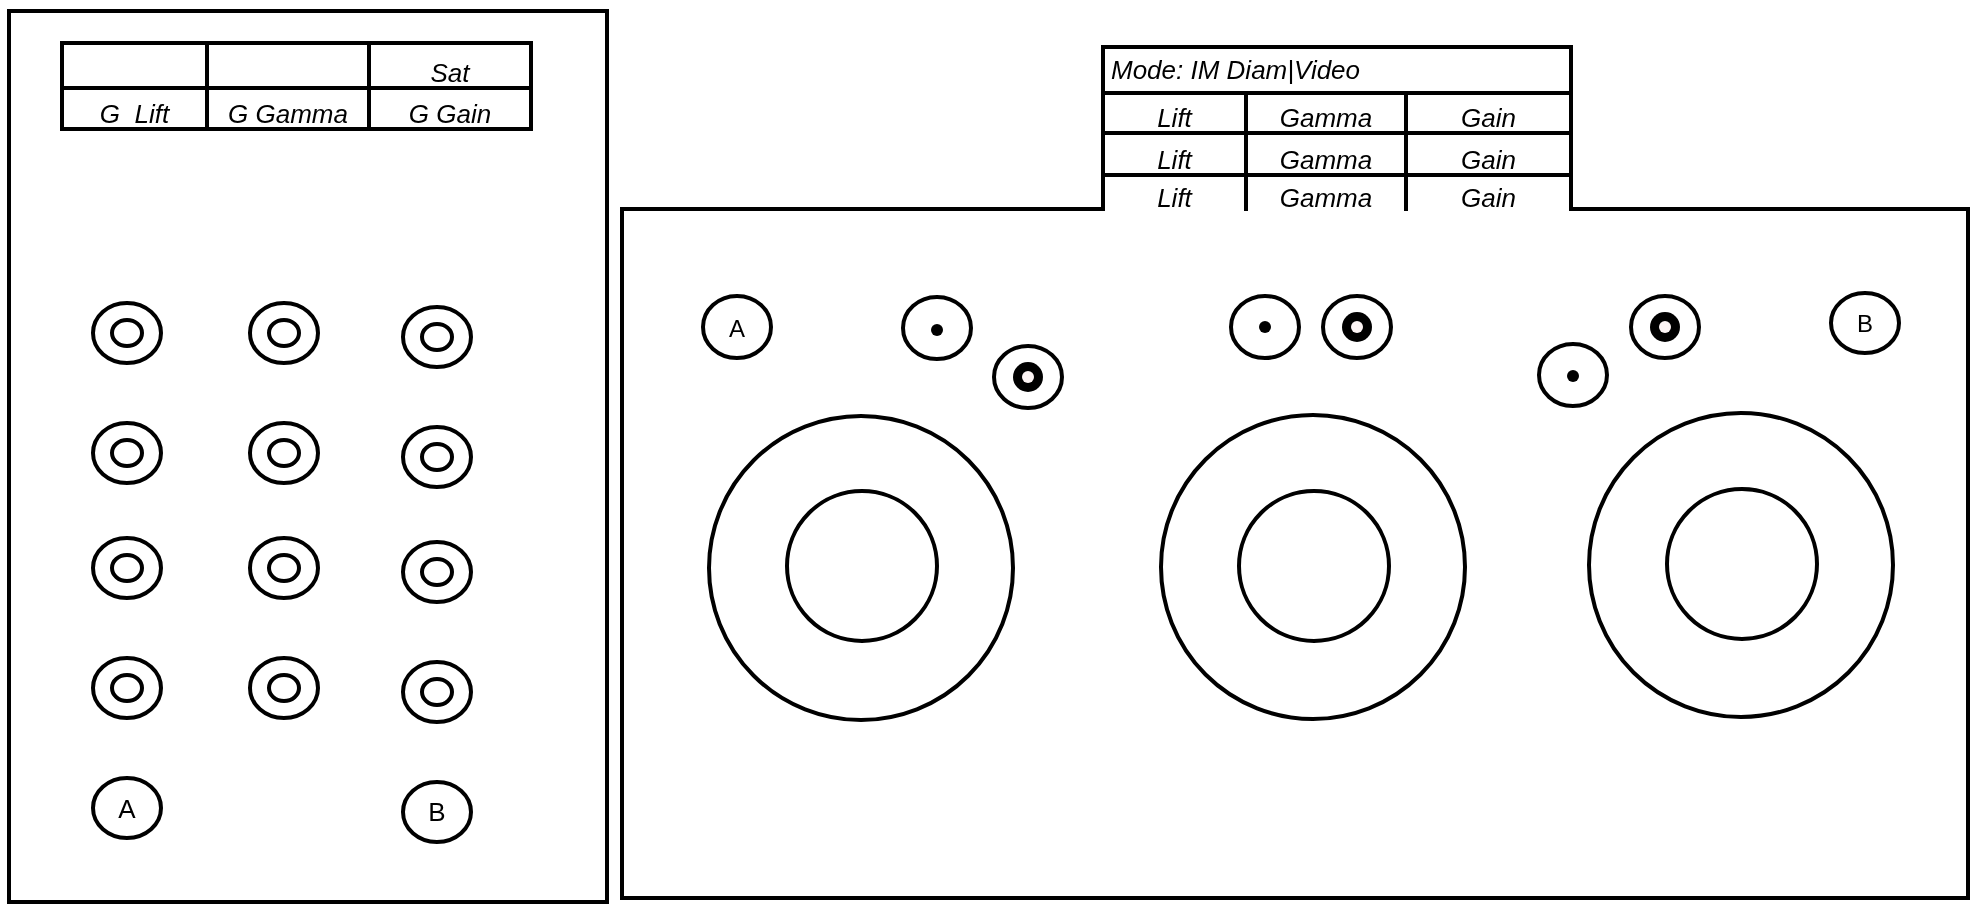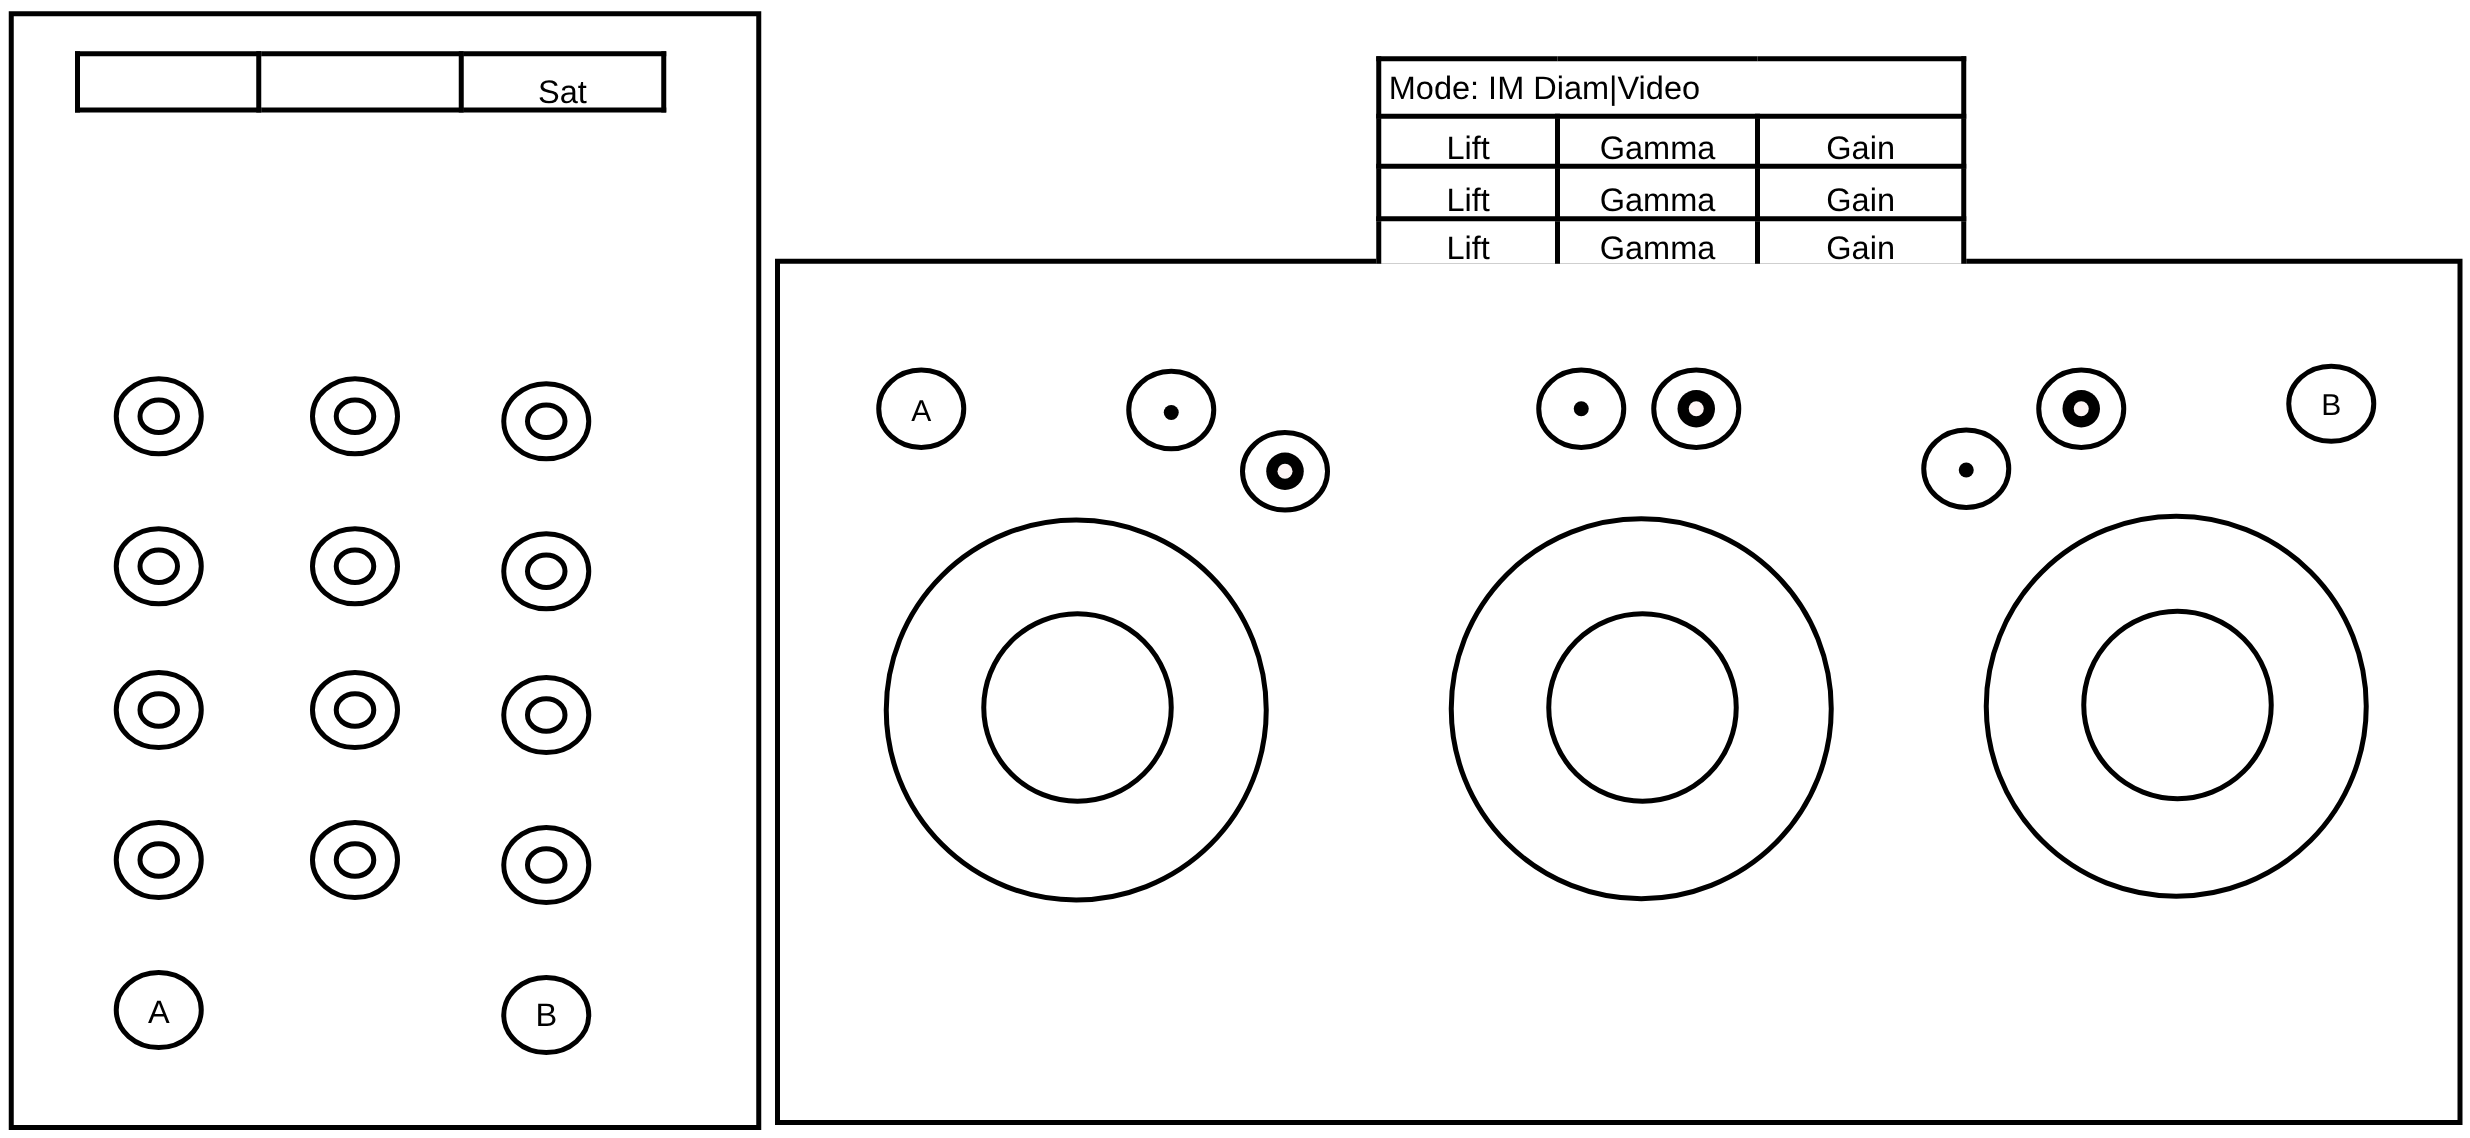--- a/index.html
+++ b/index.html
@@ -1,19 +1,19 @@
 <!DOCTYPE html>
 <html><head>
 <meta charset="utf-8">
 <style>
   html, body { margin:0; padding:0; background:#ffffff; }
   body { width:1976px; height:910px; position:relative; overflow:hidden;
          font-family:"Liberation Sans", sans-serif; color:#000; }
   .panel { position:absolute; border:4px solid #000; box-sizing:border-box; background:#fff; }
-  table.grid { position:absolute; border-collapse:collapse; table-layout:fixed; background:#fff; }
+  table.grid { position:absolute; border-collapse:collapse; table-layout:fixed; background:#fff;font-style:italic; }
   table.grid td { border:4px solid #000; padding:0; font-size:26px; line-height:1; text-align:center;
                   vertical-align:bottom; white-space:nowrap; overflow:hidden; }
   table.grid td.left { text-align:left; padding-left:6px; vertical-align:middle; }
   svg.layer { position:absolute; left:0; top:0; }
   .lbl { font-family:"Liberation Sans", sans-serif; font-size:26px; }
 </style>
 </head>
 <body>
 
 <div class="panel" style="left:7px; top:9px; width:602px; height:895px;"></div>
@@ -22,20 +22,25 @@
   <colgroup>
       <col style="width:145px">
       <col style="width:162px">
       <col style="width:162px">
     </colgroup>
   <tbody>
       <tr style="height:45px">
     <td></td>
     <td></td>
     <td>Sat</td>
+  </tr>
+  <tr style="height:41px">
+    <td style="white-space:pre">G  Lift</td>
+    <td>G Gamma</td>
+    <td>G Gain</td>
   </tr>
 </tbody>
   </table>
 
 <div class="panel" style="left:620px; top:207px; width:1350px; height:693px;"></div>
 
 <table class="grid" style="left:1101px; top:45px; width:468px;">
   <colgroup>
       <col style="width:143px">
       <col style="width:160px">

